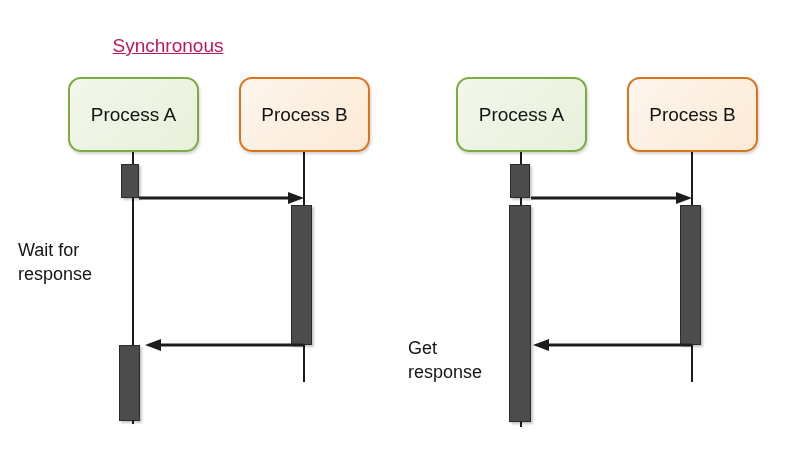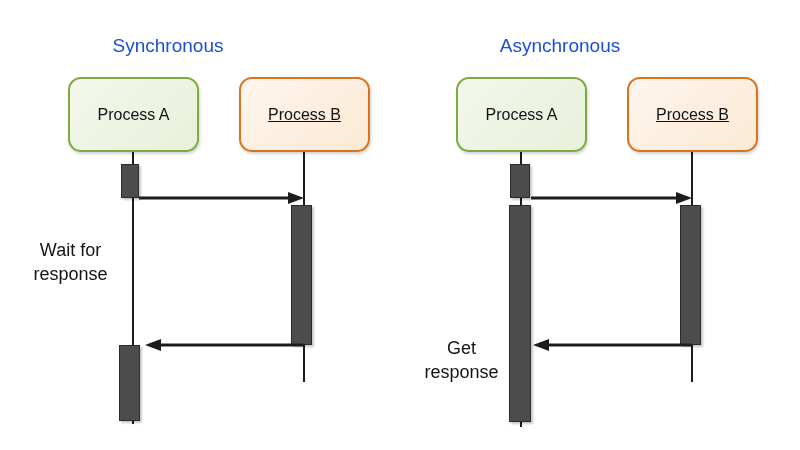--- a/index.html
+++ b/index.html
@@ -17,60 +17,60 @@
   #canvas {
     position: absolute;
     left: 0; top: 0;
     width: 800px;
     height: 450px;
   }
   .diagram-title {
     position: absolute;
     text-align: center;
     font-size: 19px;
-    color: #1d4ed8;
+    color: #be185d;
     font-family: "Liberation Sans", sans-serif;
     white-space: nowrap;
+    text-decoration: underline;
   }
   .actor-box {
     position: absolute;
     border-radius: 13px;
     box-sizing: border-box;
     display: flex;
     align-items: center;
     justify-content: center;
-    font-size: 16px;
+    font-size: 19px;
     color: #121212;
     font-family: "Liberation Sans", sans-serif;
     box-shadow: 1px 2px 3px rgba(0,0,0,0.18);
   }
   .actor-green {
     border: 2px solid #7cab3f;
     background: linear-gradient(135deg, #f3f7ec 0%, #eef4e4 45%, #e8f0da 100%);
   }
   .actor-orange {
     border: 2px solid #d9741d;
     background: linear-gradient(135deg, #fdf6ee 0%, #fdf0e2 45%, #fcead5 100%);
-    text-decoration: underline;
   }
   .lifeline {
     position: absolute;
     width: 2px;
     background: #1c1c1c;
   }
   .activation {
     position: absolute;
     background: #4c4c4c;
     border: 1px solid #2b2b2b;
     box-sizing: border-box;
     box-shadow: 2px 2px 2px rgba(0,0,0,0.22);
   }
   .msg-label {
     position: absolute;
-    text-align: center;
+    text-align: left;
     font-size: 18px;
     line-height: 1.33;
     color: #141414;
     font-family: "Liberation Sans", sans-serif;
     white-space: pre-line;
   }
   .arrow-svg {
     position: absolute;
     overflow: visible;
   }
@@ -101,21 +101,20 @@
     <polygon points="304,198 288,192 288,204" fill="#1c1c1c"></polygon>
   </svg>
   <svg class="arrow-svg" style="left:0px; top:0px; width:800px; height:450px;">
     <line x1="303" y1="345" x2="154" y2="345" stroke="#1c1c1c" stroke-width="3"></line>
     <polygon points="145,345 161,339 161,351" fill="#1c1c1c"></polygon>
   </svg>
 
   <div class="msg-label" style="left:18px; top:239px; width:105px;">Wait for
 response</div>
 
-  <div class="diagram-title" style="left:450px; top:35px; width:220px;">Asynchronous</div>
 
   <div class="lifeline" style="left:520px; top:152px; height:275px;"></div>
   <div class="lifeline" style="left:691px; top:152px; height:230px;"></div>
 
   <div class="actor-box actor-green" style="left:456px; top:77px; width:131px; height:75px;">
     <span>Process A</span>
   </div>
   <div class="actor-box actor-orange" style="left:627px; top:77px; width:131px; height:75px;">
     <span>Process B</span>
   </div>

